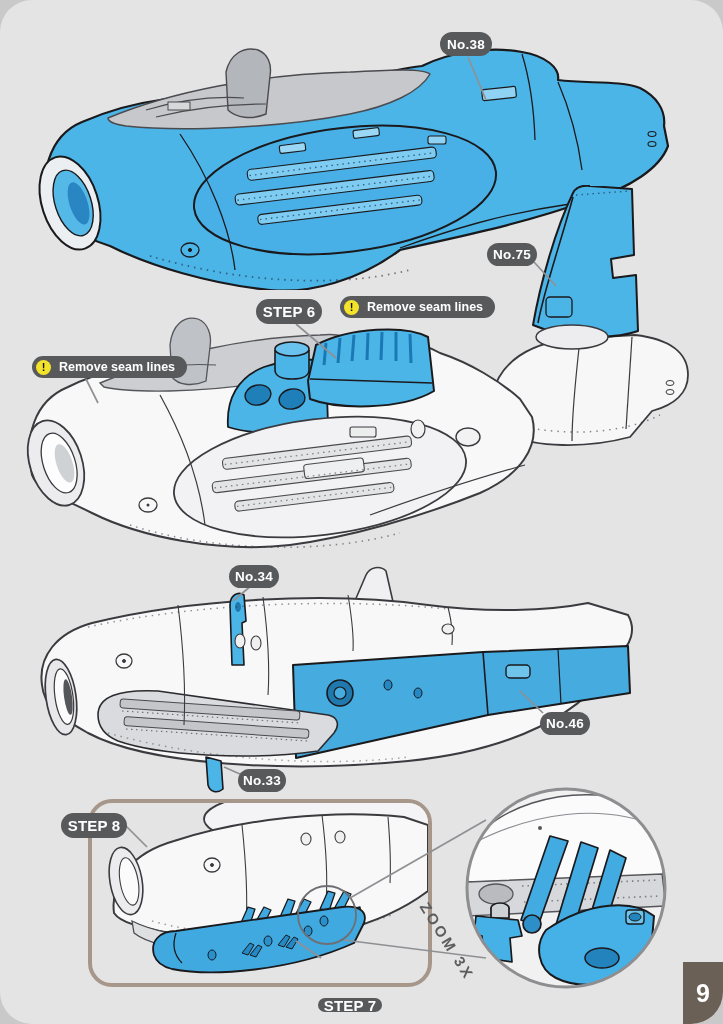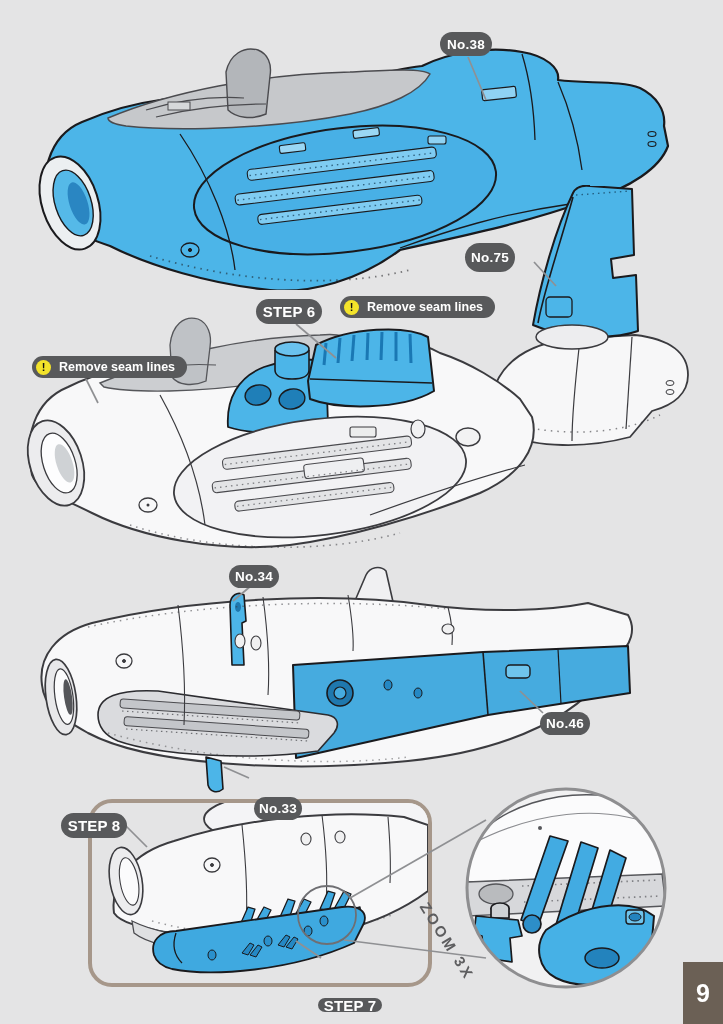--- a/index.html
+++ b/index.html
@@ -1,17 +1,17 @@
 <!DOCTYPE html>
 <html><head>
 <meta charset="utf-8">
 <style>
   html,body{margin:0;padding:0;}
   body{font-family:"Liberation Sans",sans-serif;background:#c9c9c9;}
-  .page{position:relative;width:723px;height:1024px;background:#e4e4e5;overflow:hidden;margin:0 auto;}
+  .page{position:relative;width:723px;height:1024px;background:#e4e4e5;overflow:hidden;margin:0 auto;border-radius:32px;}
   svg{display:block;}
   .abs{position:absolute;}
   
   .pill{position:absolute;background:#58595b;color:#fff;border-radius:999px;
         display:flex;align-items:center;justify-content:center;
         font-weight:bold;font-size:13.5px;letter-spacing:.2px;z-index:30;}
   .pill.step{font-size:15px;}
   
   .warnpill{position:absolute;background:#58595b;color:#fff;border-radius:999px;
         display:flex;align-items:center;font-weight:bold;font-size:12.5px;
@@ -350,39 +350,39 @@
       <path d="M249,778 L224,767"></path>
       <path d="M117,817 L147,847"></path>
       <path d="M321,958 L296,941"></path>
       <path d="M350,898 L486,820"></path>
       <path d="M344,940 L486,958"></path>
     </g>
   </svg>
 
   <div class="pill" style="left:440px;top:32px;width:52px;height:24px;">No.38</div>
 
-  <div class="pill" style="left:465px;top:243px;width:50px;height:29px;">No.75</div>
+  <div class="pill" style="left:487px;top:243px;width:50px;height:23px;">No.75</div>
 
   <div class="pill step" style="left:256px;top:299px;width:66px;height:25px;">STEP 6</div>
 
   <div class="warnpill" style="left:340px;top:296px;height:22px;">
     <span class="bang">!</span>
     <span>Remove seam lines</span>
   </div>
 
   <div class="warnpill" style="left:32px;top:356px;height:22px;">
     <span class="bang">!</span>
     <span>Remove seam lines</span>
   </div>
 
   <div class="pill" style="left:229px;top:565px;width:50px;height:23px;">No.34</div>
 
   <div class="pill" style="left:540px;top:712px;width:50px;height:23px;text-align:center;">No.46</div>
 
-  <div class="pill" style="left:254px;top:769px;width:48px;height:23px;margin-top:28px;">No.33</div>
+  <div class="pill" style="left:238px;top:769px;width:48px;height:23px;">No.33</div>
 
   <div class="pill step" style="left:61px;top:813px;width:66px;height:25px;">STEP 8</div>
 
   <div class="pill step" style="left:318px;top:953px;width:64px;height:14px;margin-top:45px;">STEP 7</div>
 
   <div class="zoomlabel">ZOOM 3X</div>
 
   <div class="pagetab">9</div>
 
 </div>

